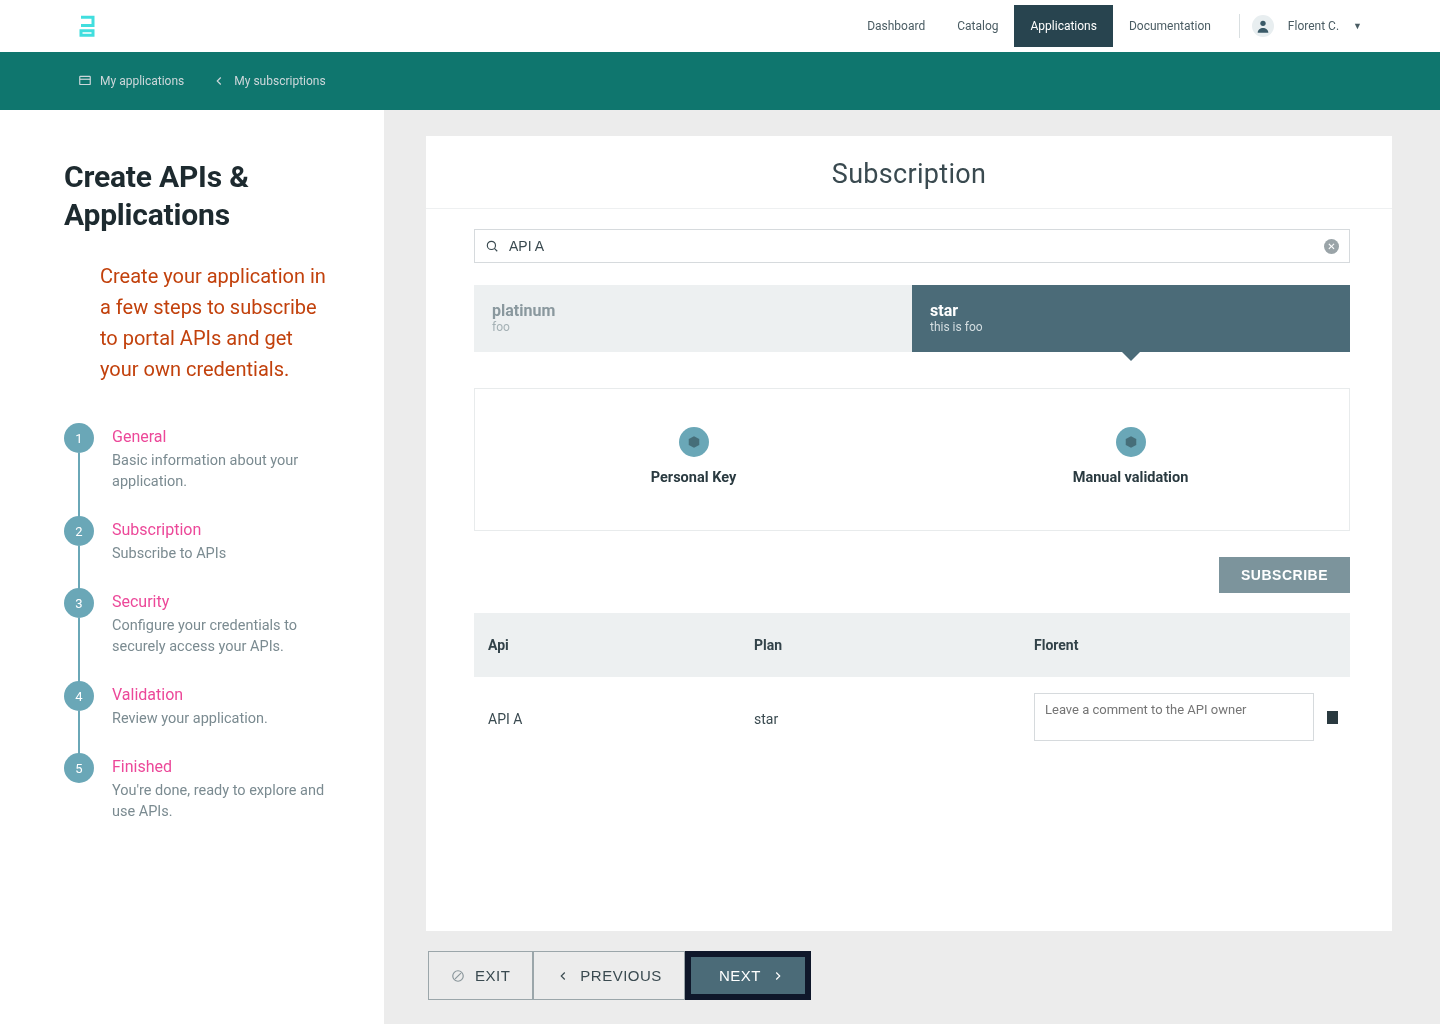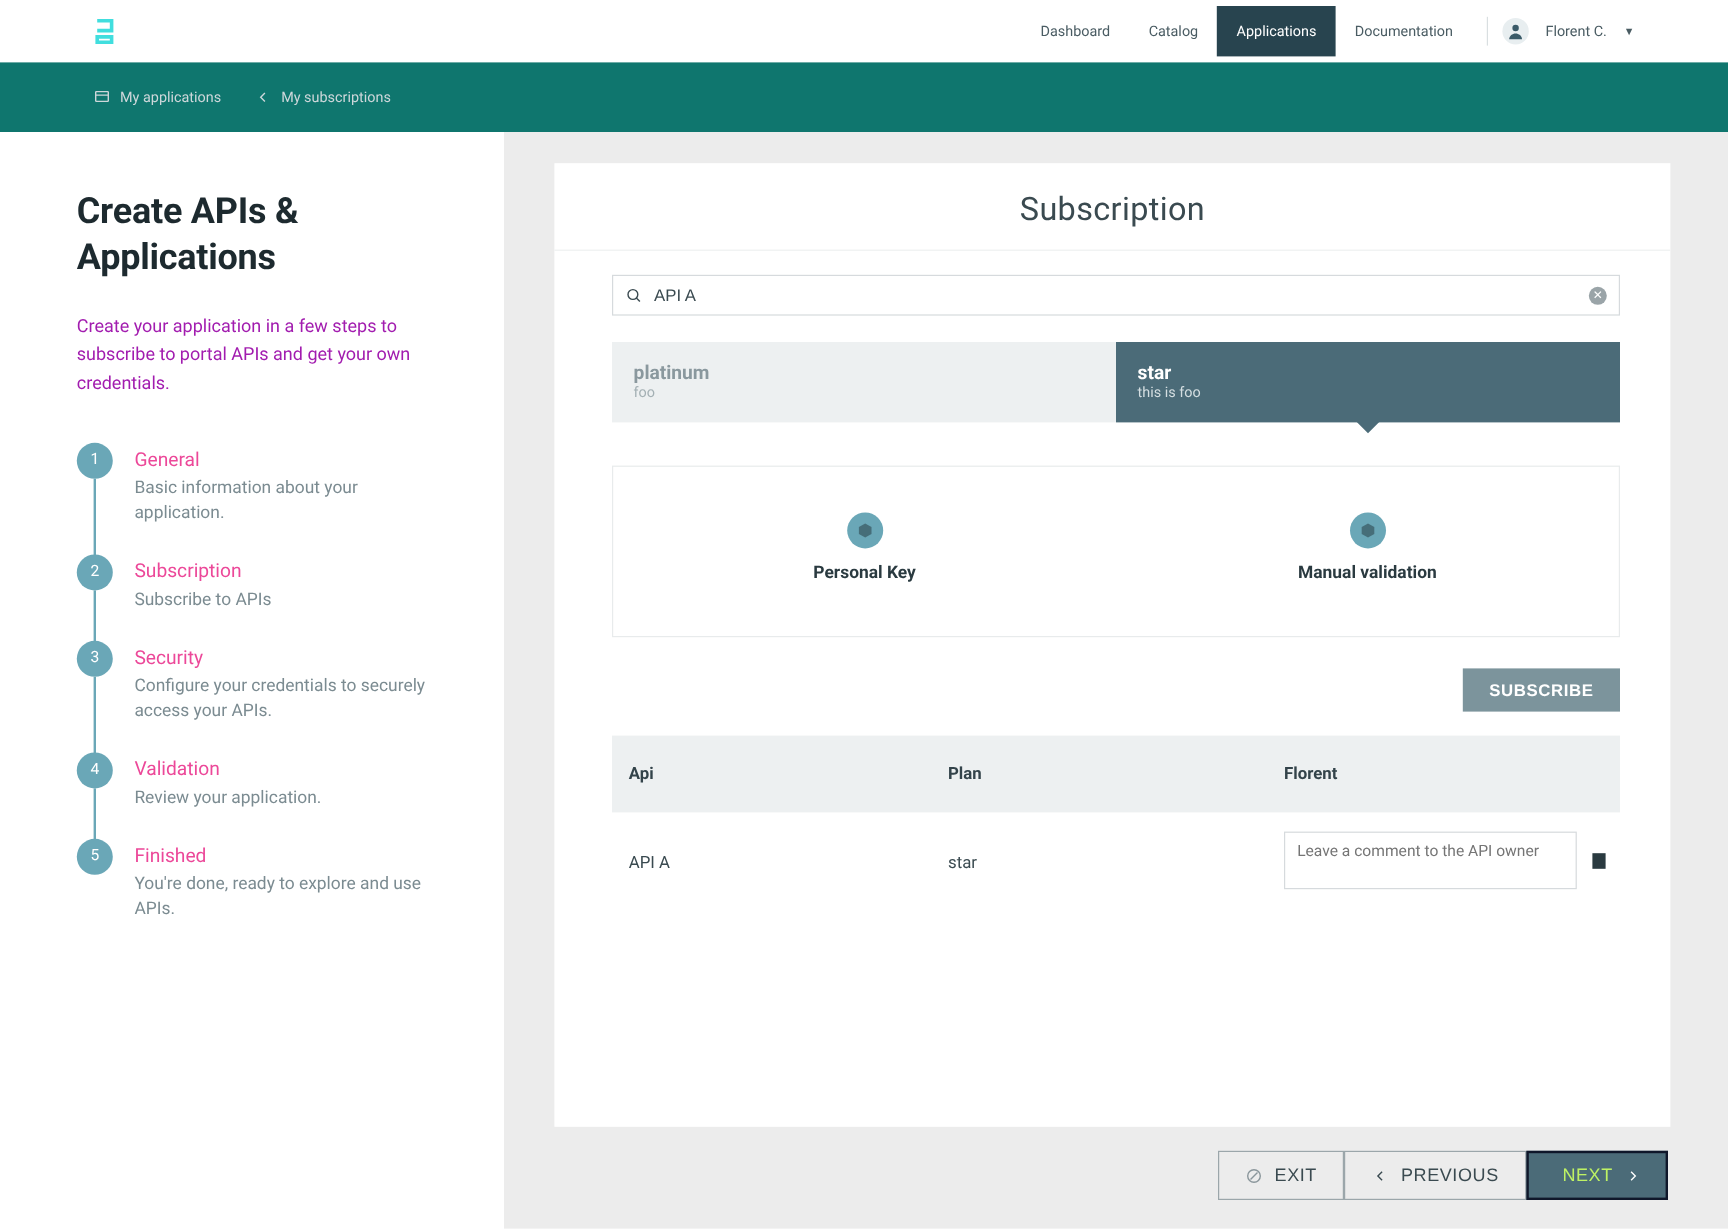--- a/index.html
+++ b/index.html
@@ -59,37 +59,38 @@
     color: #cdd7da; font-size: 12px; cursor: pointer;
   }
   .sub-link svg, .sub-link .ic { width: 14px; height: 14px; }
 
   
   .layout {
     display: flex;
     height: calc(1024px - 52px - 58px);
   }
   .sidebar {
-    width: 420px;
+    width: 384px;
     padding: 48px 52px 32px 64px;
     background: #fff;
   }
   .side-title {
     font-size: 30px;
     font-weight: 700;
     color: #1d2a2f;
     line-height: 1.25;
     margin-bottom: 28px;
     letter-spacing: -0.2px;
   }
   .side-desc {
-    font-size: 15px;
-    color: #a21caf;
+    font-size: 20px;
+    color: #c2410c;
     line-height: 1.55;
     margin-bottom: 38px;
+    margin-left: 36px;
   }
   .steps { display: flex; flex-direction: column; }
   .step { display: flex; gap: 18px; position: relative; padding-bottom: 24px; }
   .step:last-child { padding-bottom: 0; }
   .step .bullet {
     width: 30px; height: 30px; border-radius: 50%;
     background: #6aa7b7;
     color: #fff; font-size: 13px;
     display: flex; align-items: center; justify-content: center;
     flex-shrink: 0;
@@ -254,21 +255,21 @@
   }
   .trash {
     width: 11px; height: 13px; cursor: pointer;
     background: #2a3a40;
     display: inline-block;
   }
 
   
   .wizard-footer {
     display: flex;
-    justify-content: flex-end;
+    justify-content: flex-start;
     padding: 20px 2px 4px;
   }
   .btn {
     display: inline-flex;
     align-items: center;
     gap: 10px;
     font-size: 15px;
     font-weight: 500;
     letter-spacing: 0.5px;
     padding: 10px 22px;
@@ -279,22 +280,22 @@
   .btn-exit {
     border: 1px solid #9ba6aa;
     color: #3a4a50;
   }
   .btn-prev {
     border: 1px solid #9ba6aa;
     color: #3a4a50;
   }
   .btn-next {
     background: #4b6b78;
-    color: #bef264;
-    border: 2px solid #0f172a;
+    color: #ffffff;
+    border: 6px solid #0f172a;
     padding: 10px 20px 10px 28px;
   }
   .right-btns { display: flex; }
 
   svg.ic { width: 14px; height: 14px; }
 </style>
 </head>
 <body>
 
 <div class="top-header">

